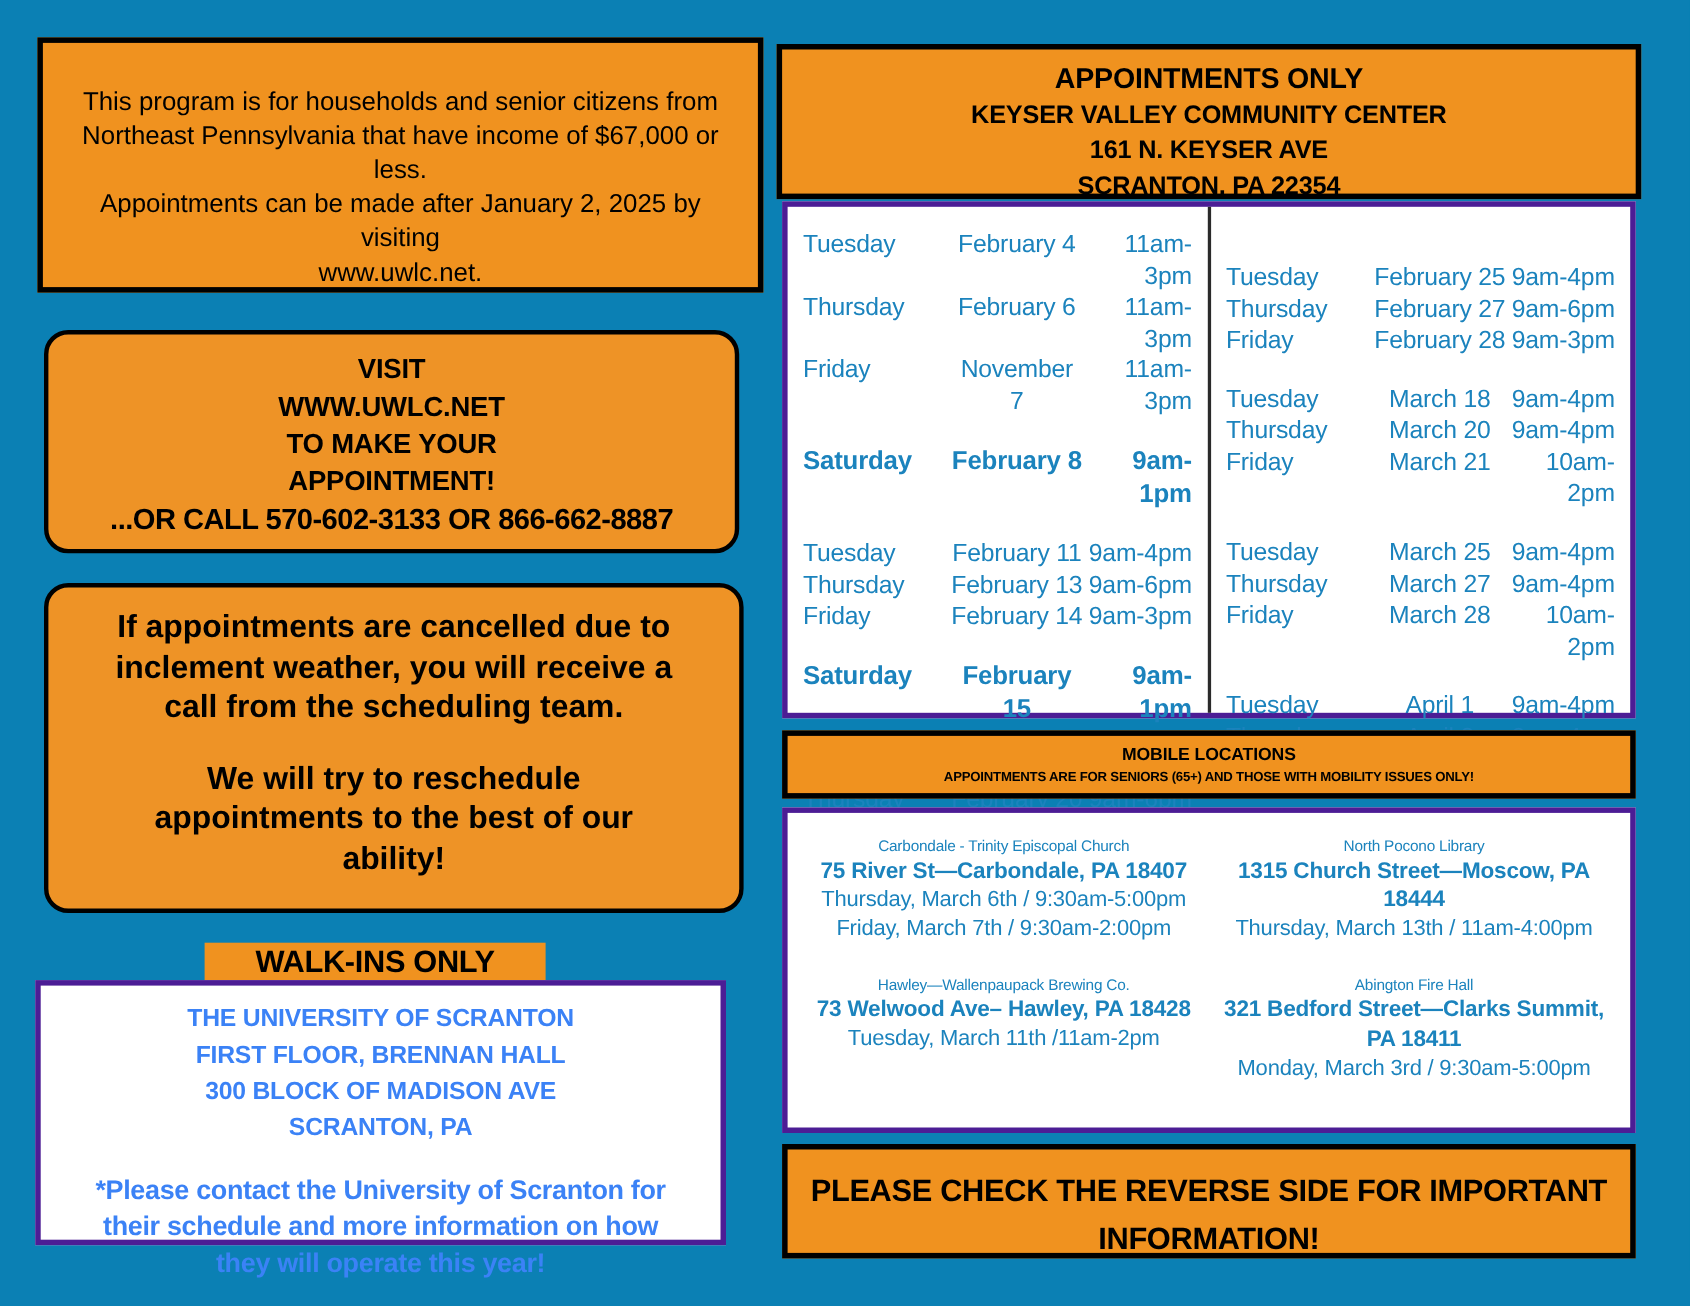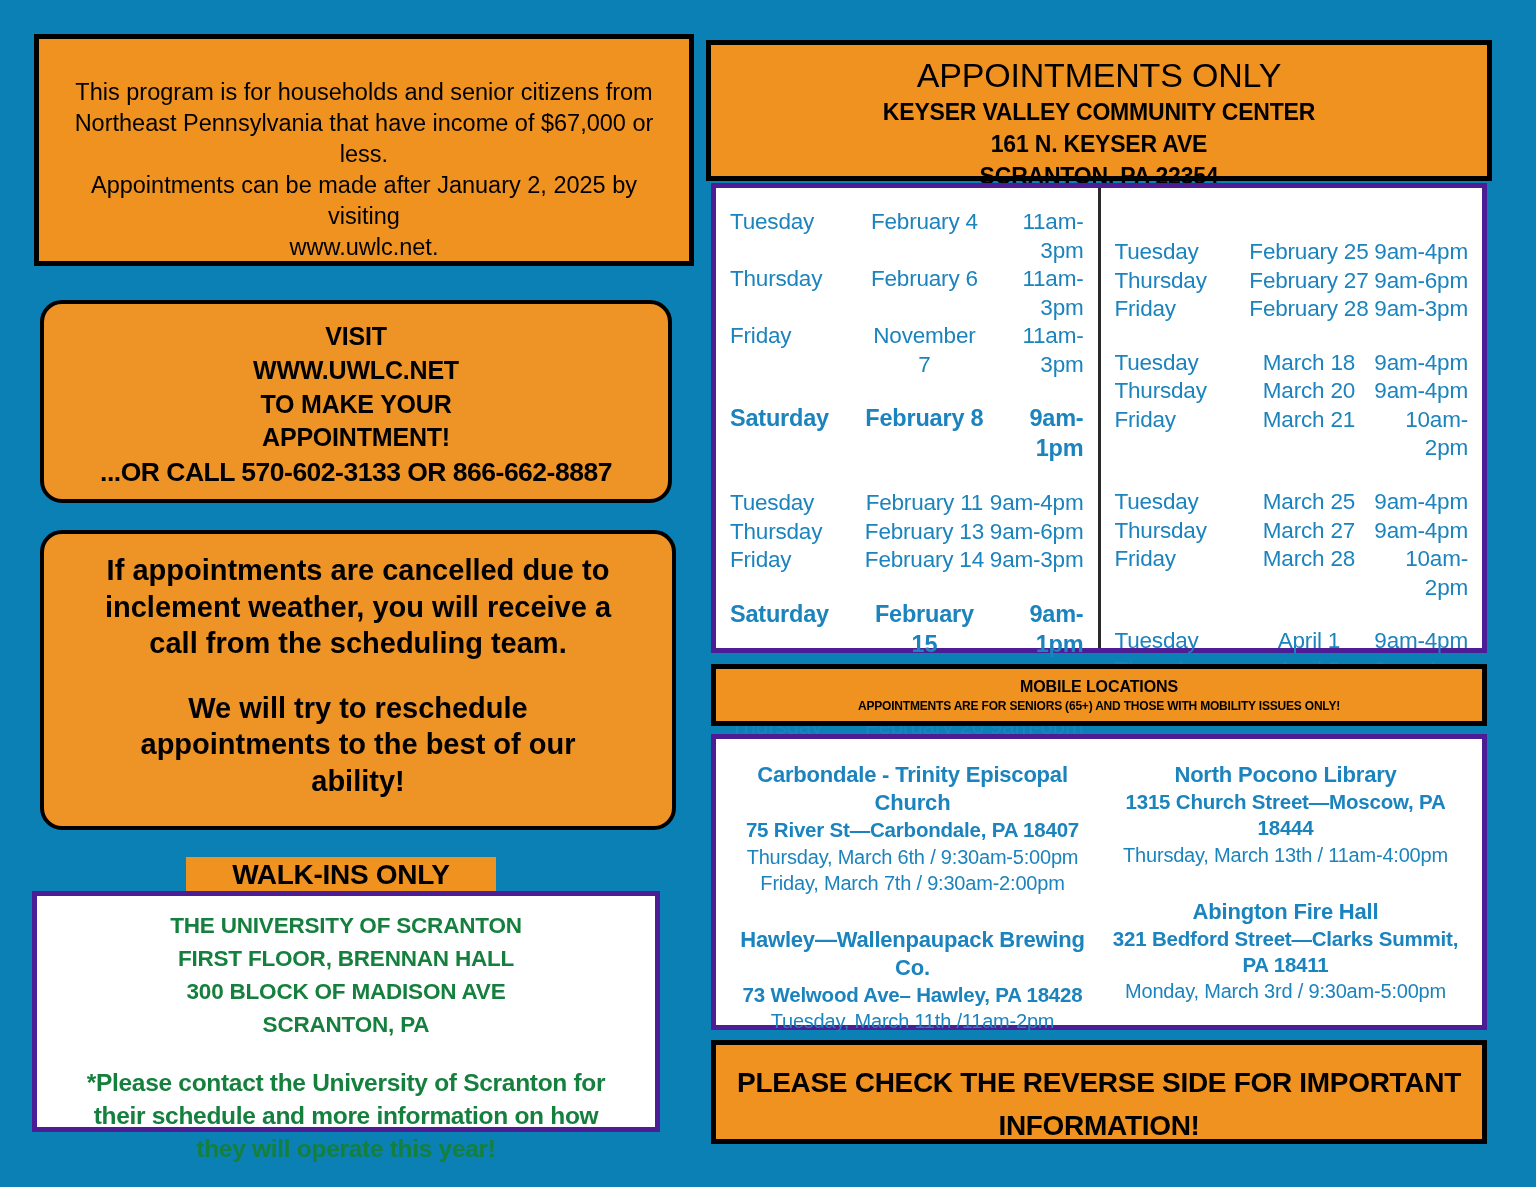--- a/index.html
+++ b/index.html
@@ -32,21 +32,21 @@
     border-radius: 22px;
     box-sizing: border-box;
   }
   .white-box {
     background: #ffffff;
     border: 5px solid #4c1d95;
     box-sizing: border-box;
   }
 
   .blk { color: #000; }
-  .blu { color: #15803d; }
+  .blu { color: #3b82f6; }
 
   
   #vita-box {
     position: absolute;
     left: 34px;
     top: 34px;
     width: 660px;
     height: 232px;
     padding: 12px 18px 0 18px;
     text-align: center;
@@ -148,22 +148,22 @@
     position: absolute;
     left: 706px;
     top: 40px;
     width: 786px;
     height: 141px;
     text-align: center;
     padding-top: 12px;
     box-sizing: border-box;
   }
   #appt-header .h1 {
-    font-size: 34px;
-    font-weight: normal;
+    font-size: 26px;
+    font-weight: bold;
     letter-spacing: -0.2px;
     line-height: 1.1;
   }
   #appt-header .h2 {
     font-size: 23px;
     font-weight: bold;
     line-height: 1.22;
     letter-spacing: -0.2px;
     margin-top: 4px;
   }
@@ -239,22 +239,22 @@
     box-sizing: border-box;
   }
   .mob-col {
     flex: 1 1 0;
     text-align: center;
     padding: 0 8px;
     box-sizing: border-box;
   }
   .mob-entry { margin-bottom: 30px; }
   .mob-entry .name {
-    font-size: 22px;
-    font-weight: bold;
+    font-size: 14px;
+    font-weight: normal;
     color: #1b83bd;
     line-height: 1.28;
     letter-spacing: -0.2px;
   }
   .mob-entry .addr {
     font-size: 20.5px;
     font-weight: bold;
     color: #1b83bd;
     line-height: 1.28;
     letter-spacing: -0.2px;

